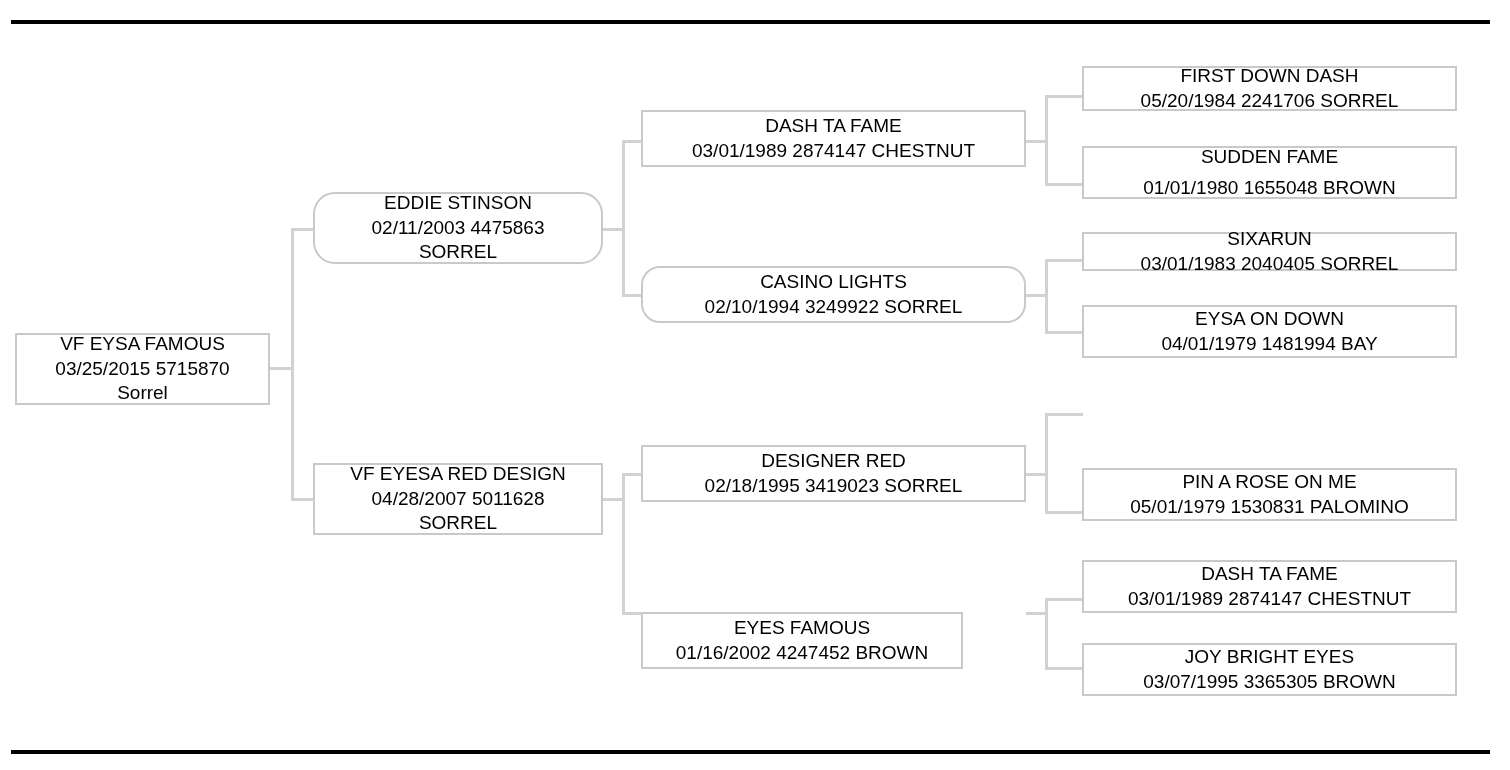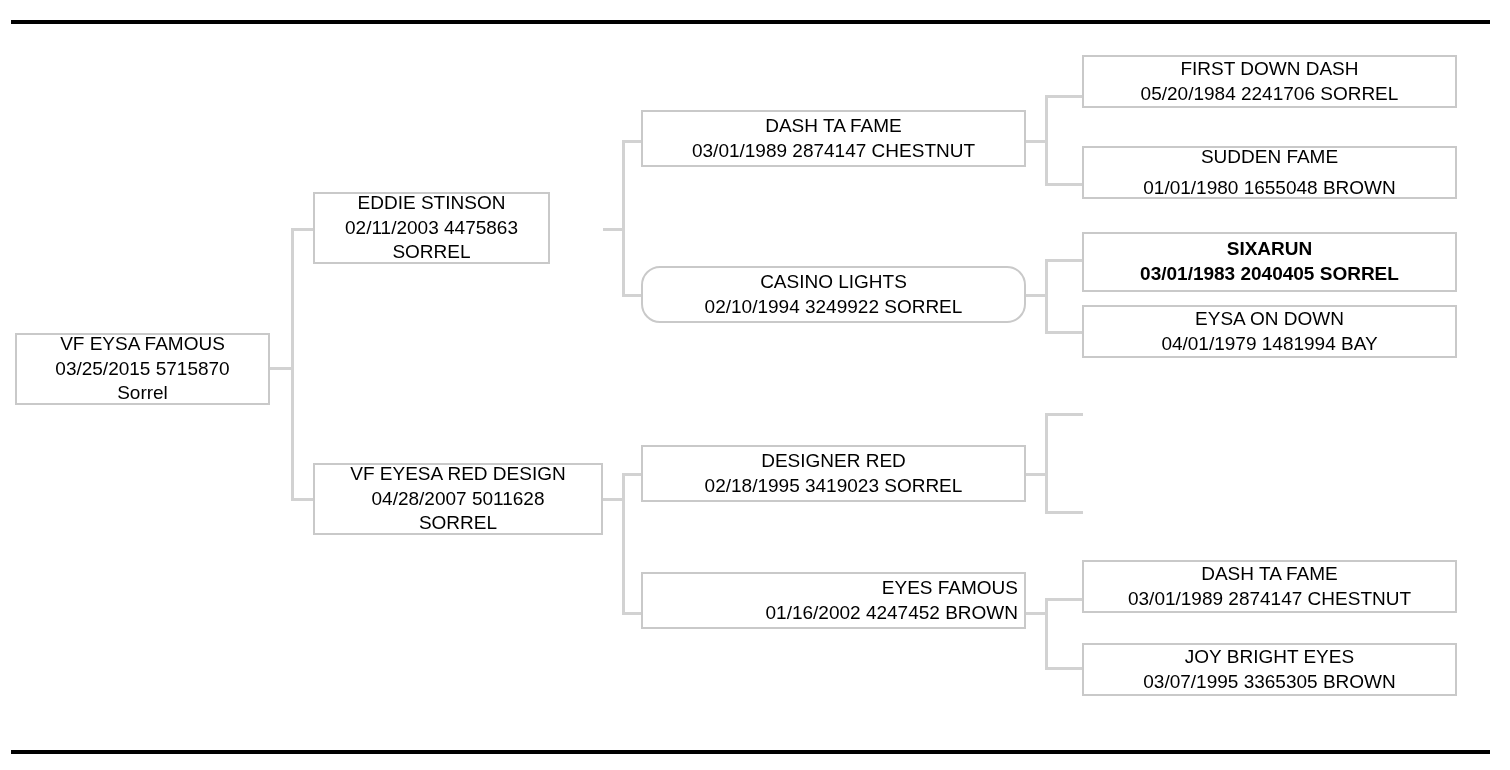--- a/index.html
+++ b/index.html
@@ -77,21 +77,21 @@
     <span class="ln2">03/25/2015 5715870</span>
     <span class="ln3">Sorrel</span>
   </div>
 
   <div class="conn h" style="left:270px; top:367px; width:24px;"></div>
   <div class="conn v" style="left:291px; top:228px; height:140px;"></div>
   <div class="conn v" style="left:291px; top:367px; height:134px;"></div>
   <div class="conn h" style="left:291px; top:228px; width:24px;"></div>
   <div class="conn h" style="left:291px; top:498px; width:24px;"></div>
 
-  <div class="node" style="left:313px; top:192px; width:237px; height:72px;">
+  <div class="node" style="left:313px; top:192px; width:290px; height:72px;border-radius:22px;">
     <span class="nm">EDDIE STINSON</span>
     <span class="ln2">02/11/2003 4475863</span>
     <span class="ln3">SORREL</span>
   </div>
 
   <div class="node" style="left:313px; top:463px; width:290px; height:72px;">
     <span class="nm">VF EYESA RED DESIGN</span>
     <span class="ln2">04/28/2007 5011628</span>
     <span class="ln3">SORREL</span>
   </div>
@@ -116,21 +116,21 @@
   <div class="node" style="left:641px; top:266px; width:385px; height:57px;border-radius:19px;">
     <span class="nm">CASINO LIGHTS</span>
     <span class="ln2">02/10/1994 3249922 SORREL</span>
   </div>
 
   <div class="node" style="left:641px; top:445px; width:385px; height:57px;">
     <span class="nm">DESIGNER RED</span>
     <span class="ln2">02/18/1995 3419023 SORREL</span>
   </div>
 
-  <div class="node" style="left:641px; top:572px; width:385px; height:57px;align-items:flex-end;">
+  <div class="node" style="left:641px; top:612px; width:322px; height:57px;">
     <span class="nm">EYES FAMOUS</span>
     <span class="ln2">01/16/2002 4247452 BROWN</span>
   </div>
 
   <div class="conn h" style="left:1026px; top:140px; width:22px;"></div>
   <div class="conn v" style="left:1045px; top:95px;  height:46px;"></div>
   <div class="conn v" style="left:1045px; top:140px; height:46px;"></div>
   <div class="conn h" style="left:1045px; top:95px;  width:38px;"></div>
   <div class="conn h" style="left:1045px; top:183px; width:38px;"></div>
 
@@ -145,41 +145,45 @@
   <div class="conn v" style="left:1045px; top:473px; height:41px;"></div>
   <div class="conn h" style="left:1045px; top:413px; width:38px;"></div>
   <div class="conn h" style="left:1045px; top:511px; width:38px;"></div>
 
   <div class="conn h" style="left:1026px; top:612px; width:22px;"></div>
   <div class="conn v" style="left:1045px; top:598px; height:15px;"></div>
   <div class="conn v" style="left:1045px; top:612px; height:58px;"></div>
   <div class="conn h" style="left:1045px; top:598px; width:38px;"></div>
   <div class="conn h" style="left:1045px; top:667px; width:38px;"></div>
 
-  <div class="node" style="left:1082px; top:55px; width:375px; height:53px;">
+  <div class="node" style="left:1082px; top:66px; width:375px; height:45px;">
     <span class="nm">FIRST DOWN DASH</span>
     <span class="ln2">05/20/1984 2241706 SORREL</span>
   </div>
 
   <div class="node" style="left:1082px; top:146px; width:375px; height:53px;gap:6px;">
     <span class="nm">SUDDEN FAME</span>
     <span class="ln2">01/01/1980 1655048 BROWN</span>
   </div>
 
-  <div class="node" style="left:1082px; top:232px; width:375px; height:60px;font-weight:bold;">
+  <div class="node" style="left:1082px; top:232px; width:375px; height:39px;">
     <span class="nm">SIXARUN</span>
     <span class="ln2">03/01/1983 2040405 SORREL</span>
   </div>
 
   <div class="node" style="left:1082px; top:305px; width:375px; height:53px;">
     <span class="nm">EYSA ON DOWN</span>
     <span class="ln2">04/01/1979 1481994 BAY</span>
   </div>
 
 
+  <div class="node" style="left:1082px; top:468px; width:375px; height:53px;">
+    <span class="nm">PIN A ROSE ON ME</span>
+    <span class="ln2">05/01/1979 1530831 PALOMINO</span>
+  </div>
 
   <div class="node" style="left:1082px; top:560px; width:375px; height:53px;">
     <span class="nm">DASH TA FAME</span>
     <span class="ln2">03/01/1989 2874147 CHESTNUT</span>
   </div>
 
   <div class="node" style="left:1082px; top:643px; width:375px; height:53px;">
     <span class="nm">JOY BRIGHT EYES</span>
     <span class="ln2">03/07/1995 3365305 BROWN</span>
   </div>

